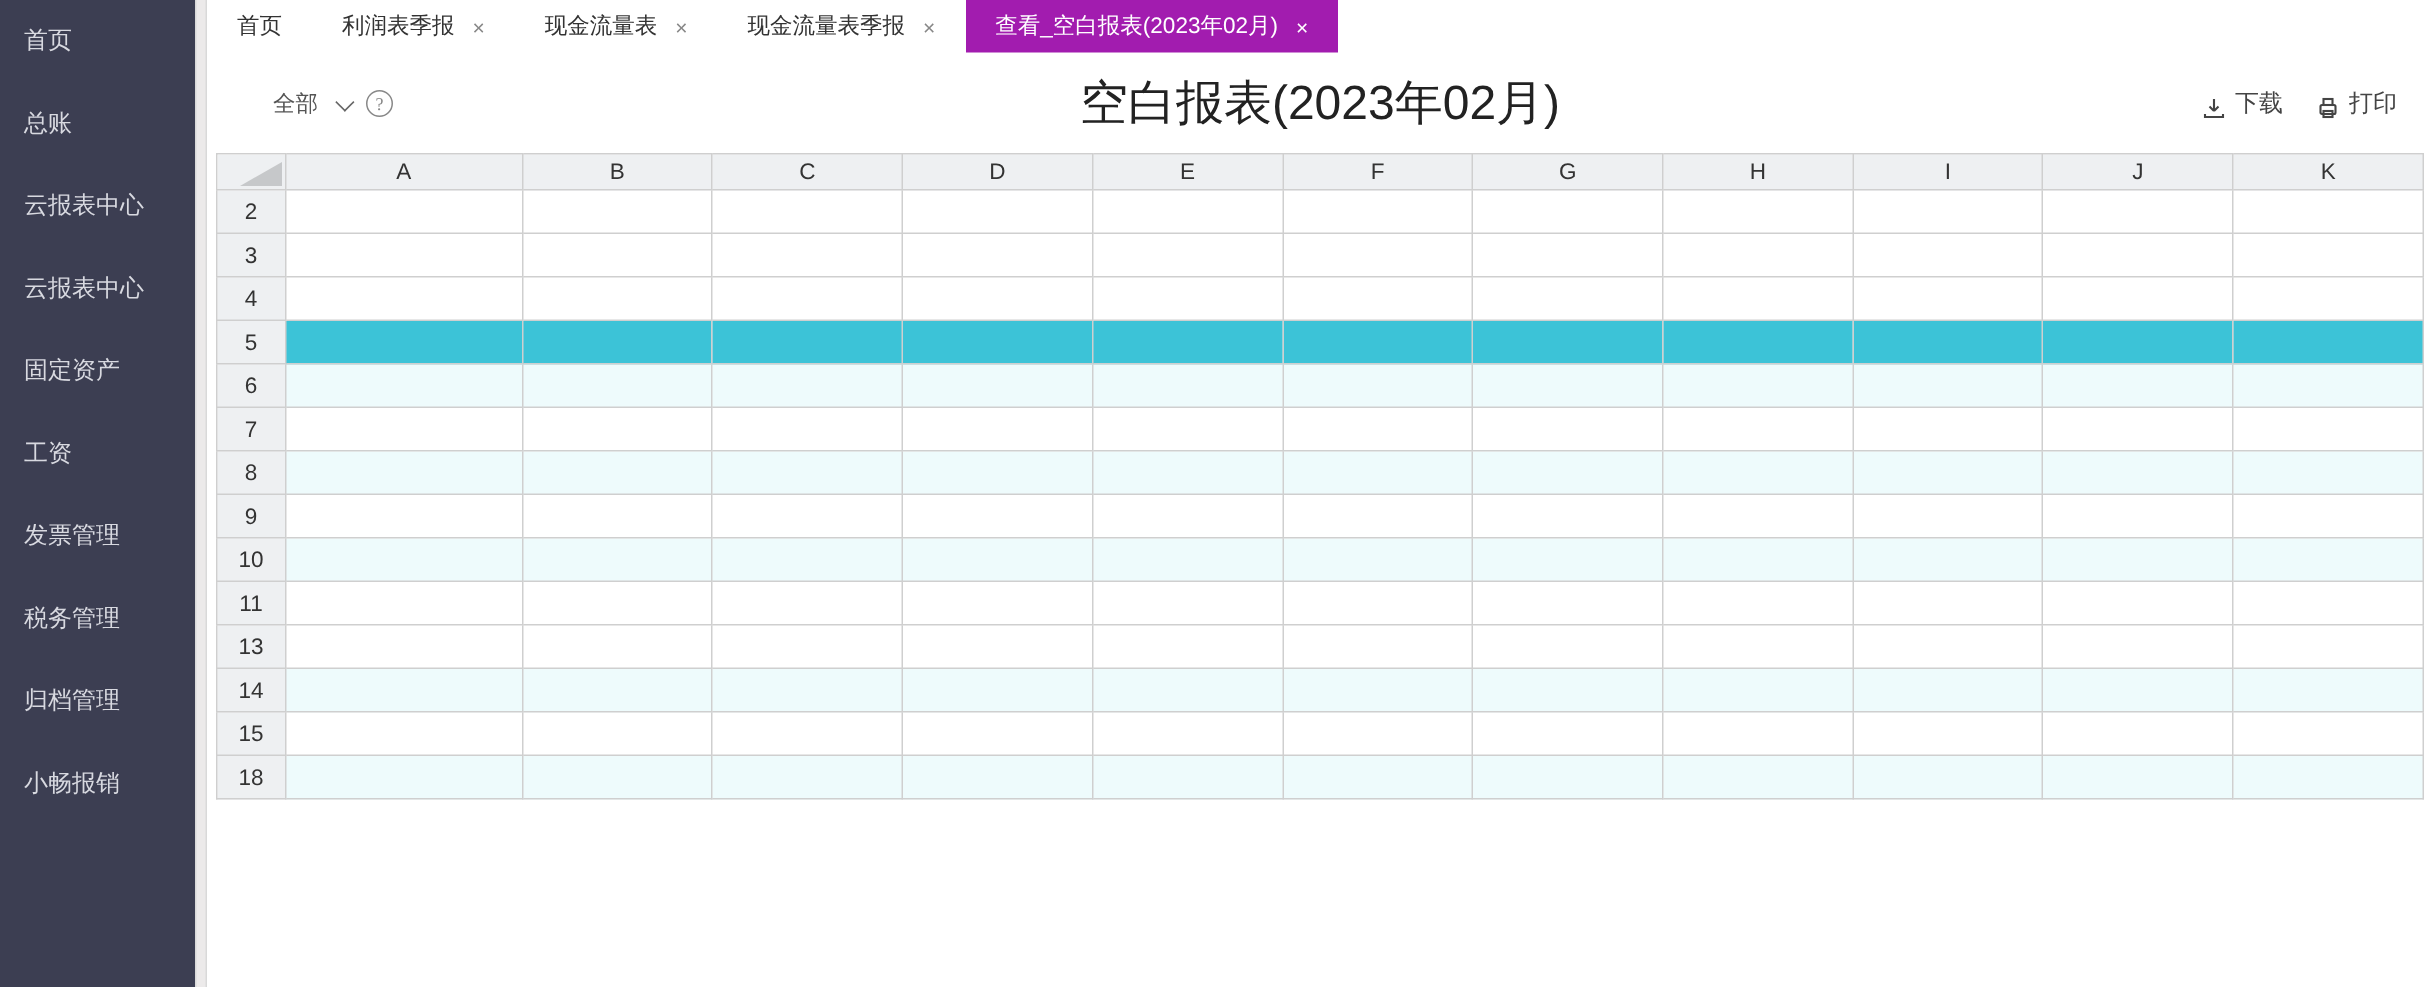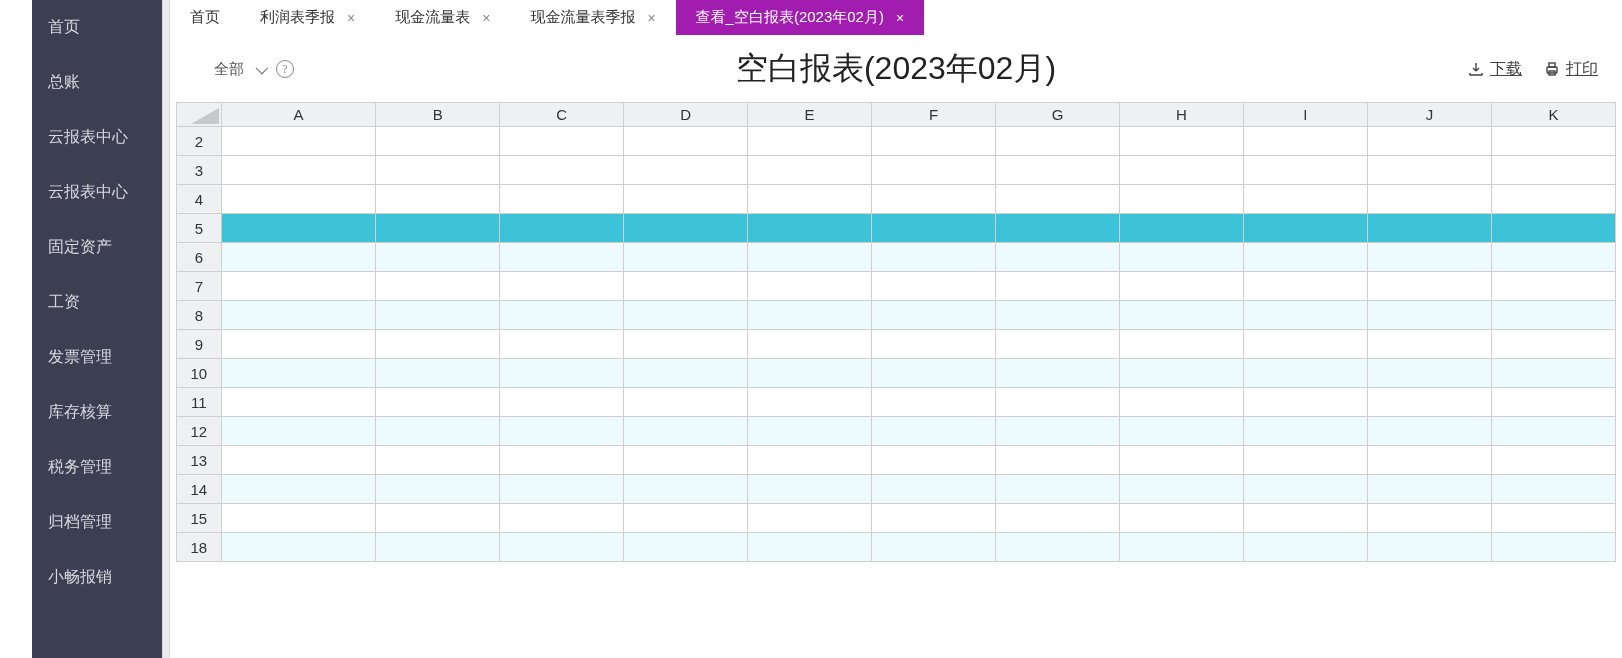--- a/index.html
+++ b/index.html
@@ -1,34 +1,34 @@
 <!DOCTYPE html>
 <html><head>
 <meta charset="utf-8">
 <style>
 * { margin: 0; padding: 0; box-sizing: border-box; }
 body { font-family: "Microsoft YaHei", -apple-system, sans-serif; background: #fff; overflow: hidden; width: 1622px; height: 658px; }
-.app { display: flex; height: 658px; margin-left: 32px; }
+.app { display: flex; height: 658px; }
 .sidebar { width: 130px; background: #3c3e52; color: #e5e5ec; flex-shrink: 0; padding-top: 0; }
 .sidebar-item { padding: 17px 16px; font-size: 16px; cursor: pointer; color: #d8d9e0; }
 .scroll-gutter { width: 8px; background: #eceaea; border-left: 1px solid #d9d9d9; border-right: 1px solid #d9d9d9; flex-shrink: 0; }
 .main { flex: 1; display: flex; flex-direction: column; overflow: hidden; }
 .tabs { display: flex; height: 36px; background: #fff; border-bottom: 1px solid #fff; align-items: stretch; }
 .tab { display: flex; align-items: center; padding: 0 20px; font-size: 15px; color: #333; cursor: pointer; gap: 8px; }
 .tab.active { background: #a21caf; color: #fff; }
 .tab-close { font-size: 14px; margin-left: 4px; color: #888; cursor: pointer; }
 .tab.active .tab-close { color: #fff; }
 .toolbar { display: flex; align-items: center; height: 66px; padding: 0 24px; position: relative; }
 .filter-group { display: flex; align-items: center; gap: 10px; color: #555; font-size: 15px; padding-left: 20px; font-family: Liberation Serif, serif; }
 .chev-down { width: 12px; height: 12px; display: inline-flex; align-items: center; justify-content: center; }
 .chev-down::before { content: ""; display: block; width: 8px; height: 8px; border-right: 1.5px solid #666; border-bottom: 1.5px solid #666; transform: rotate(45deg) translateY(-2px); }
 .help-icon { width: 18px; height: 18px; border: 1.2px solid #888; border-radius: 50%; display: inline-flex; align-items: center; justify-content: center; font-size: 12px; color: #888; }
 .title { position: absolute; left: 50%; transform: translateX(-50%); font-size: 32px; color: #222; font-weight: 400; white-space: nowrap; }
 .actions { margin-left: auto; display: flex; gap: 22px; color: #444; font-size: 16px; }
-.action { display: inline-flex; align-items: center; gap: 6px; cursor: pointer; text-decoration: underline; }
+.action { display: inline-flex; align-items: flex-end; gap: 6px; cursor: pointer; }
 .icon16 { width: 16px; height: 16px; display: inline-block; }
 .sheet { flex: 1; overflow: hidden; padding-left: 6px; padding-right: 0; }
 .grid { border-collapse: collapse; table-layout: fixed; width: calc(100% - 6px); }
 .grid th, .grid td { border: 1px solid #cfcfcf; height: 29px; font-weight: 400; font-size: 15px; color: #333; text-align: center; background: #fff; }
 .grid thead th { background: #eef0f2; height: 24px; font-size: 15px; }
 .grid .rowhdr { background: #eef0f2; width: 44px; text-align: center; font-size: 15px; color: #333; }
 .grid thead th.corner { background: #eef0f2; position: relative; }
 .grid thead th.corner::after { content: ""; position: absolute; right: 2px; bottom: 2px; width: 0; height: 0; border-style: solid; border-width: 0 0 16px 28px; border-color: transparent transparent #c6c8ca transparent; }
 .grid tr.hl td { background: #3cc3d7; }
 .grid tr.alt td { background: #eefbfc; }
@@ -38,21 +38,20 @@
 <body>
 <div class="app">
   <nav class="sidebar">
     <div class="sidebar-item">首页</div>
     <div class="sidebar-item">总账</div>
     <div class="sidebar-item">云报表中心</div>
     <div class="sidebar-item">云报表中心</div>
     <div class="sidebar-item">固定资产</div>
     <div class="sidebar-item">工资</div>
     <div class="sidebar-item">发票管理</div>
-    <div class="sidebar-item">库存核算</div>
     <div class="sidebar-item">税务管理</div>
     <div class="sidebar-item">归档管理</div>
     <div class="sidebar-item">小畅报销</div>
   </nav>
   <div class="scroll-gutter"></div>
   <div class="main">
     <div class="tabs">
       <div class="tab">
         <span>首页</span>
       </div>
@@ -265,34 +264,20 @@
               <td></td>
               <td></td>
               <td></td>
               <td></td>
               <td></td>
               <td></td>
               <td></td>
               <td></td>
               <td></td>
             </tr>
-            <tr class="alt">
-              <td class="rowhdr">12</td>
-              <td></td>
-              <td></td>
-              <td></td>
-              <td></td>
-              <td></td>
-              <td></td>
-              <td></td>
-              <td></td>
-              <td></td>
-              <td></td>
-              <td></td>
-            </tr>
             <tr>
               <td class="rowhdr">13</td>
               <td></td>
               <td></td>
               <td></td>
               <td></td>
               <td></td>
               <td></td>
               <td></td>
               <td></td>

